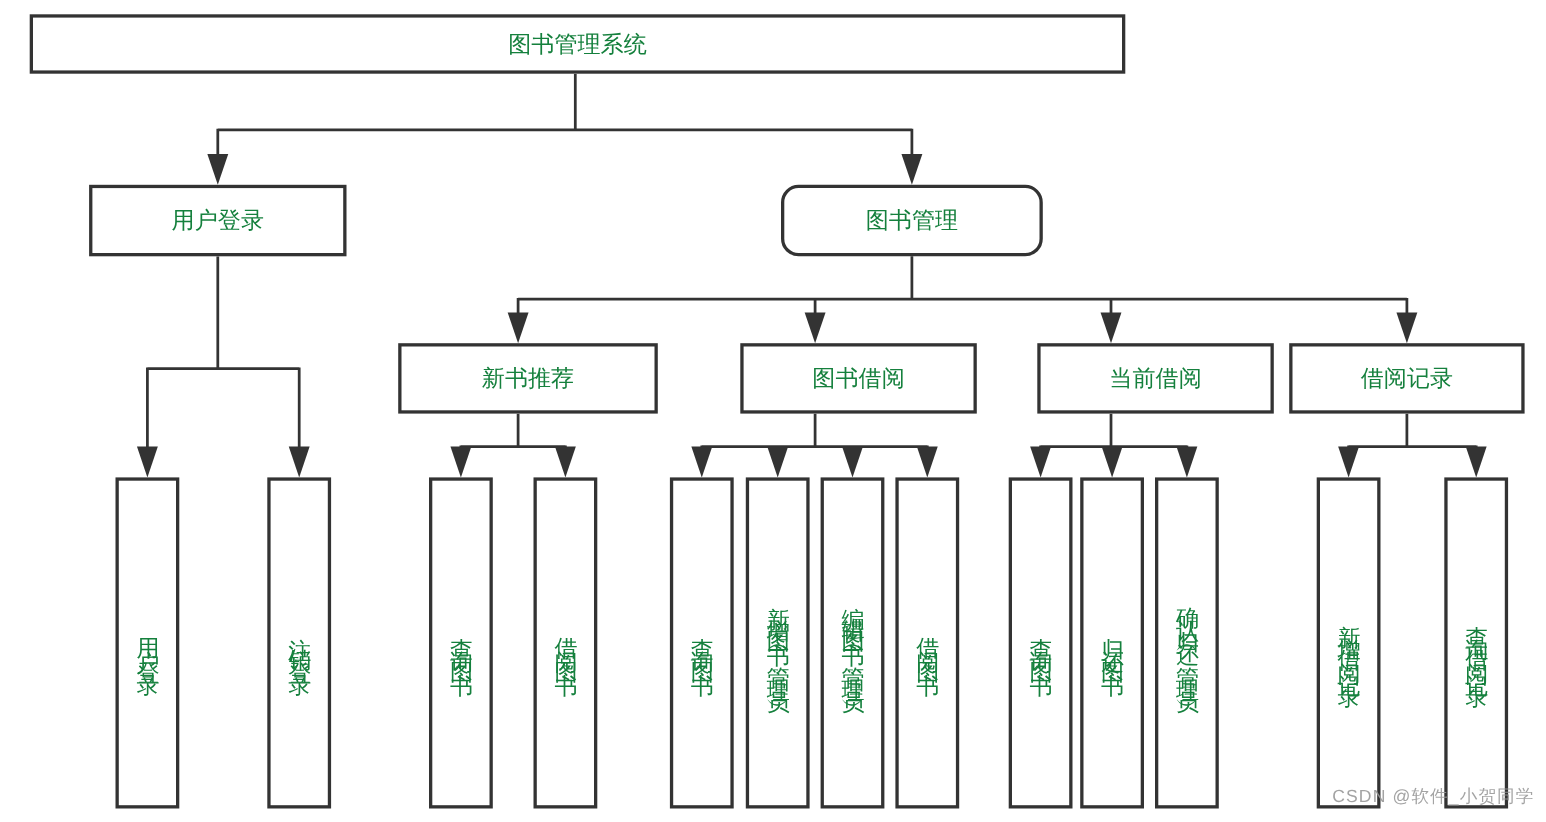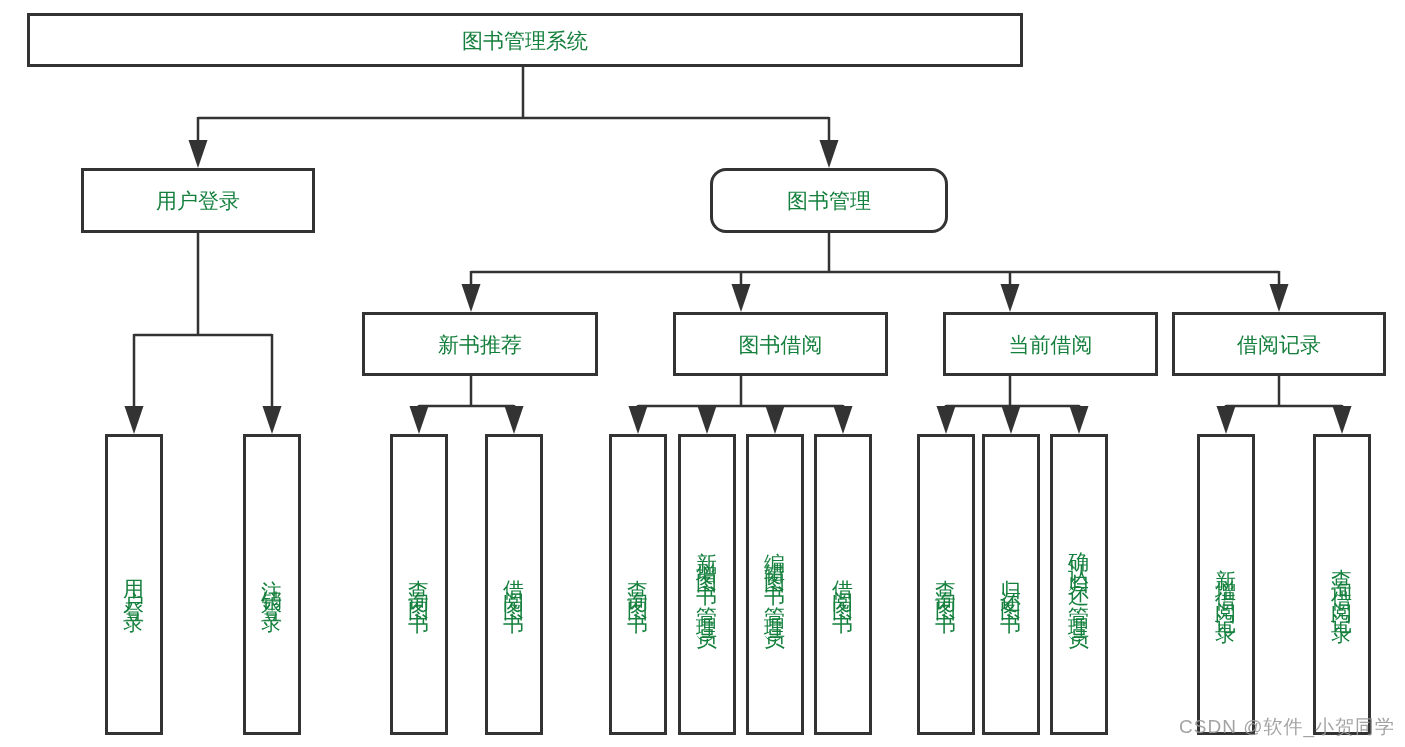--- a/index.html
+++ b/index.html
@@ -39,21 +39,21 @@
   .vlabel {
     writing-mode: vertical-rl;
     text-orientation: mixed;
     letter-spacing: 11px;
     white-space: nowrap;
   }
   .watermark {
     position: absolute;
     top: 714px;
     right: 10px;
-    font-size: 19px;
+    font-size: 16px;
     color: rgba(153,153,153,0.9);
     letter-spacing: 1px;
     white-space: nowrap;
   }
 </style>
 </head>
 <body>
 
 <div class="canvas">
 

